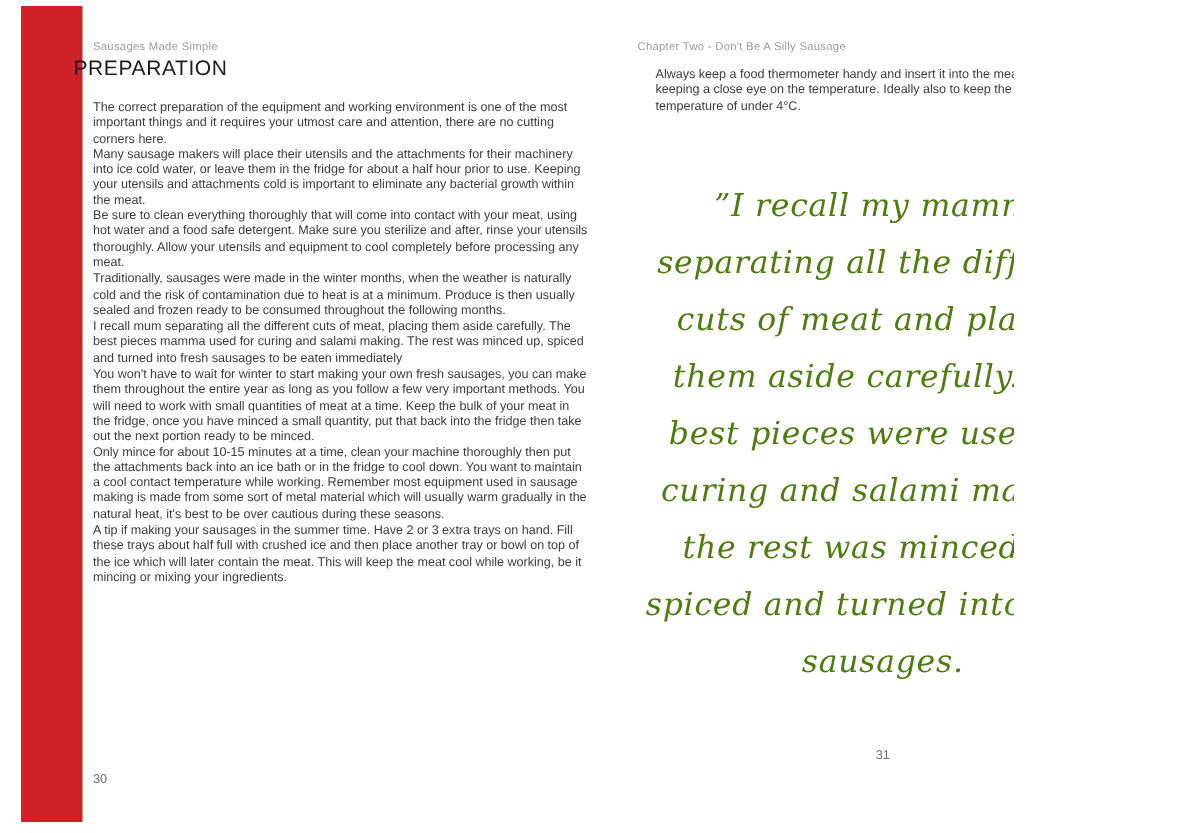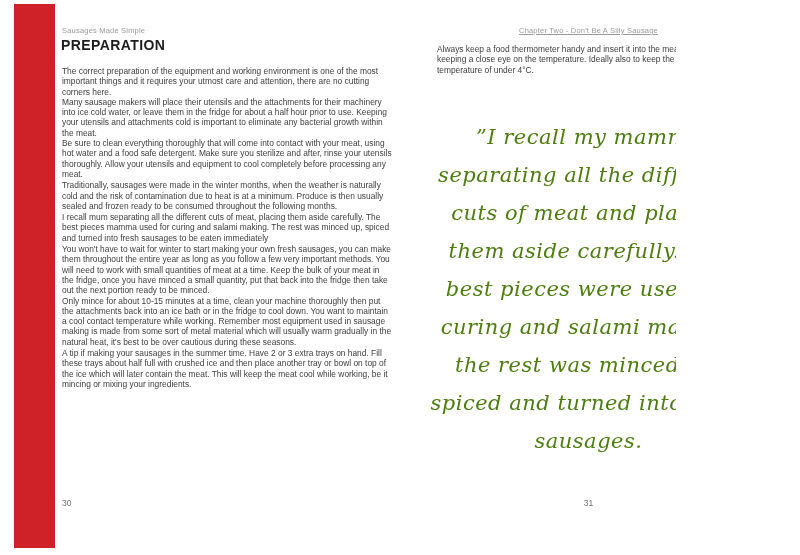--- a/index.html
+++ b/index.html
@@ -15,25 +15,25 @@
     background:#ce2128;
   }
   #red-bar-left{left:14px;}
   #red-bar-right{left:745px;}
 
   .running-head{
     position:absolute;top:26px;
     font-size:7.5px;color:#9b9b9b;letter-spacing:.2px;
   }
   #running-head-left{left:62px;}
-  #running-head-right{left:437px;width:303px;text-align:center;text-decoration:underline;}
+  #running-head-right{left:425px;width:303px;text-align:left;}
 
   #page-title{
-    position:absolute;left:61px;top:37px;
-    font-size:14px;font-weight:bold;color:#1d1d1d;letter-spacing:.4px;
+    position:absolute;left:49px;top:37px;
+    font-size:14px;font-weight:normal;color:#1d1d1d;letter-spacing:.4px;
   }
 
   #left-body{
     position:absolute;left:62px;top:66px;width:331px;
     font-size:8.4px;line-height:10.3px;color:#3d3d3d;
   }
   #left-body p{margin:0;}
   #left-body p.block-gap{margin-top:1px;}
 
   #right-body{
@@ -46,21 +46,21 @@
     position:absolute;left:427px;top:118px;width:323px;
     font-family:"DejaVu Serif", serif;font-style:italic;
     font-size:21px;line-height:38px;color:#4d7c0f;
     text-align:center;white-space:pre-line;letter-spacing:.5px;
   }
 
   .page-number{
     position:absolute;top:498px;
     font-size:8.5px;color:#6e6e6e;
   }
-  #page-number-left{left:62px;}
+  #page-number-left{left:62px;margin-top:16px;}
   #page-number-right{left:437px;width:303px;text-align:center;}
 </style>
 </head>
 <body>
 
 <div id="spread">
 
   <div id="red-bar-left" class="red-bar"></div>
   <div id="red-bar-right" class="red-bar"></div>
 

